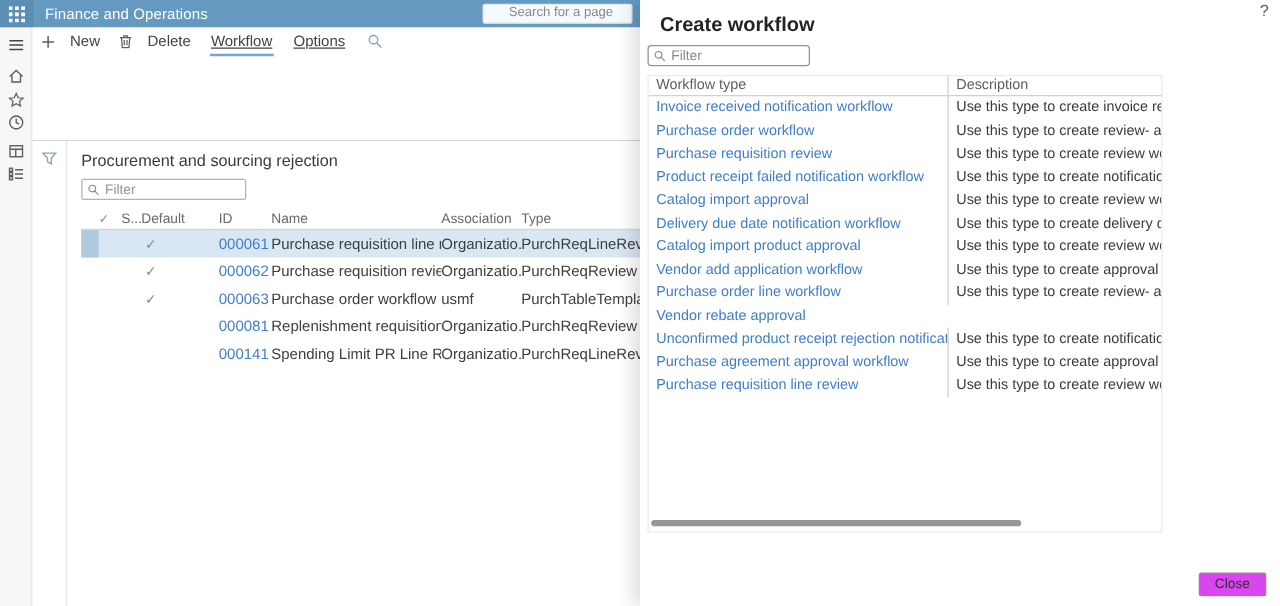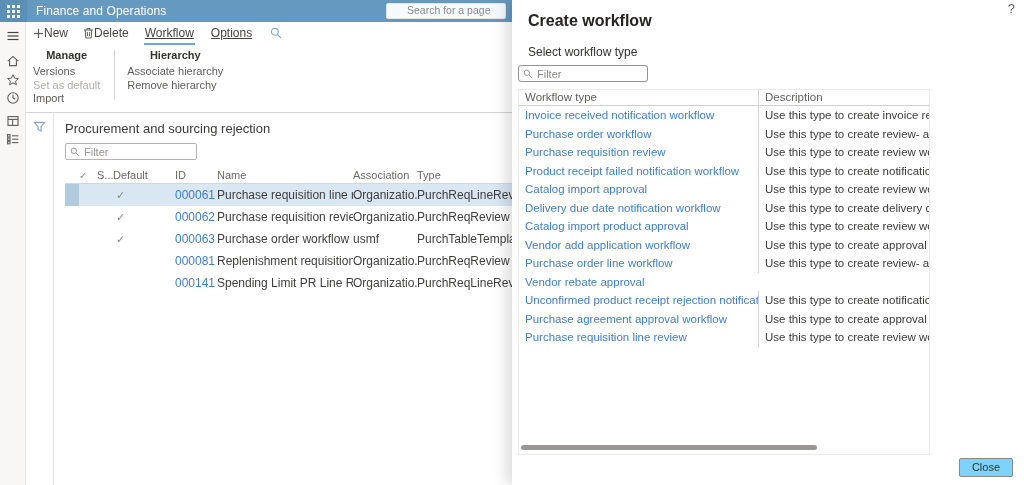--- a/index.html
+++ b/index.html
@@ -21,21 +21,21 @@
   .ric + .ric { margin-top:0; }
   .m-ham { margin-bottom:11px; }
   .m-home { margin-bottom:5px; }
   .m-star { margin-bottom:4px; }
   .m-clock { margin-bottom:9px; }
   .m-wsp { margin-bottom:4px; }
 
   
   .action-pane { position:absolute; left:26px; top:22px; width:486px; height:91px; background:#fff; border-bottom:1px solid #d6d4d2; }
   .tabs-row { height:22px; display:flex; align-items:center; padding-left:7px; gap:15px; font-size:12px; color:#44423f; }
-  .cmd { display:flex; align-items:center; gap:0; cursor:pointer; color:#44423f; }
+  .cmd { display:flex; align-items:center; gap:12px; cursor:pointer; color:#44423f; }
   .tab { position:relative; cursor:pointer; padding:3px 1px 4px;text-decoration:underline; }
   .tab.active::after { content:""; position:absolute; left:0; right:0; bottom:-1px; height:2px; background:#73a6d2; }
   .ap-search { cursor:pointer; margin-left:2px; }
   .groups-row { display:flex; padding-left:7px; padding-top:5px; }
   .grp { display:flex; flex-direction:column; }
   .grp-label { font-size:11px; font-weight:bold; color:#35332f; text-align:center; margin-bottom:4px; }
   .grp-item { font-size:11px; color:#5f5d5b; line-height:13.5px; cursor:pointer; white-space:nowrap; }
   .grp-item.disabled { color:#aeacaa; cursor:default; }
   .grp-div { width:1px; background:#d8d6d4; margin:1px 12px 6px 14px; }
 
@@ -70,21 +70,21 @@
   .wf-list { position:relative; margin-top:7px; margin-left:-10px; width:412px; height:366px; border:1px solid #edebe9; }
   .wf-head, .wf-row { display:grid; grid-template-columns:239px 1fr; }
   .wf-head { height:16px; font-size:11.5px; color:#605e5c; border-bottom:1px solid #d2d0ce; }
   .wf-head > div { padding-left:6px; line-height:15px; white-space:nowrap; overflow:hidden; }
   .wf-head .col-desc { border-left:1px solid #d2d0ce; }
   .wf-row { height:18.5px; font-size:11.5px; cursor:pointer; }
   .wf-type { padding-left:6px; line-height:18.5px; white-space:nowrap; overflow:hidden; }
   .wf-desc { padding-left:6px; line-height:18.5px; white-space:nowrap; overflow:hidden; color:#3b3a39; border-left:1px solid #d2d0ce; }
   .hscroll { position:absolute; left:2px; bottom:3px; width:486px; height:6px; }
   .hscroll .thumb { width:61%; height:5px; background:#999795; border-radius:3px; cursor:pointer; }
-  .close-btn { position:absolute; right:11px; bottom:8px; background:#7dd3fc; border:1px solid #8a8886; border-radius:2px; font-size:11px; color:#323130; padding:2px 12px 3px; cursor:pointer; font-family:inherit; }
+  .close-btn { position:absolute; right:11px; bottom:8px; background:#d946ef; border:1px solid #8a8886; border-radius:2px; font-size:11px; color:#323130; padding:2px 12px 3px; cursor:pointer; font-family:inherit; }
 
   svg { display:block; }
 </style>
 </head>
 <body>
 
 <div class="app">
 
   <header class="topbar">
     <div class="waffle">
@@ -174,34 +174,20 @@
         <span>Workflow</span>
       </div>
       <div class="tab">
         <span>Options</span>
       </div>
       <svg class="ap-search" width="12" height="12" viewBox="0 0 12 12">
         <circle cx="4.8" cy="4.8" r="3.4" fill="none" stroke="#7da7c9" stroke-width="1.1"></circle>
         <line x1="7.4" y1="7.4" x2="11" y2="11" stroke="#7da7c9" stroke-width="1.1"></line>
       </svg>
     </div>
-    <div class="groups-row">
-      <div class="grp">
-        <div class="grp-label">Manage</div>
-        <div class="grp-item">Versions</div>
-        <div class="grp-item disabled">Set as default</div>
-        <div class="grp-item">Import</div>
-      </div>
-      <div class="grp-div"></div>
-      <div class="grp">
-        <div class="grp-label">Hierarchy</div>
-        <div class="grp-item">Associate hierarchy</div>
-        <div class="grp-item">Remove hierarchy</div>
-      </div>
-    </div>
   </section>
 
   <div class="filter-rail">
     <svg width="13" height="12" viewBox="0 0 13 12">
       <path d="M1.5 1.5 H11.5 L8 5.6 V10 L5 8.4 V5.6 Z" fill="none" stroke="#7fa3c0" stroke-width="1.1"></path>
     </svg>
   </div>
 
   <section class="main-area">
     <div class="grid-title">Procurement and sourcing rejection</div>
@@ -280,21 +266,20 @@
             <div class="cell-type">PurchReqLineReview</div>
           </div>
         </div>
     </div>
   </section>
 
   <aside class="panel">
     <div class="panel-help">?</div>
     <div class="panel-inner">
       <h1 class="panel-title">Create workflow</h1>
-      <div class="panel-label">Select workflow type</div>
       <div class="panel-filter">
         <svg width="10" height="10" viewBox="0 0 12 12">
           <circle cx="4.6" cy="4.6" r="3.2" fill="none" stroke="#8a8886" stroke-width="1.1"></circle>
           <line x1="7.1" y1="7.1" x2="10.6" y2="10.6" stroke="#8a8886" stroke-width="1.1"></line>
         </svg>
         <input type="text" placeholder="Filter" style="">
       </div>
       <div class="wf-list">
         <div class="wf-head">
           <div class="col-type">Workflow type</div>

